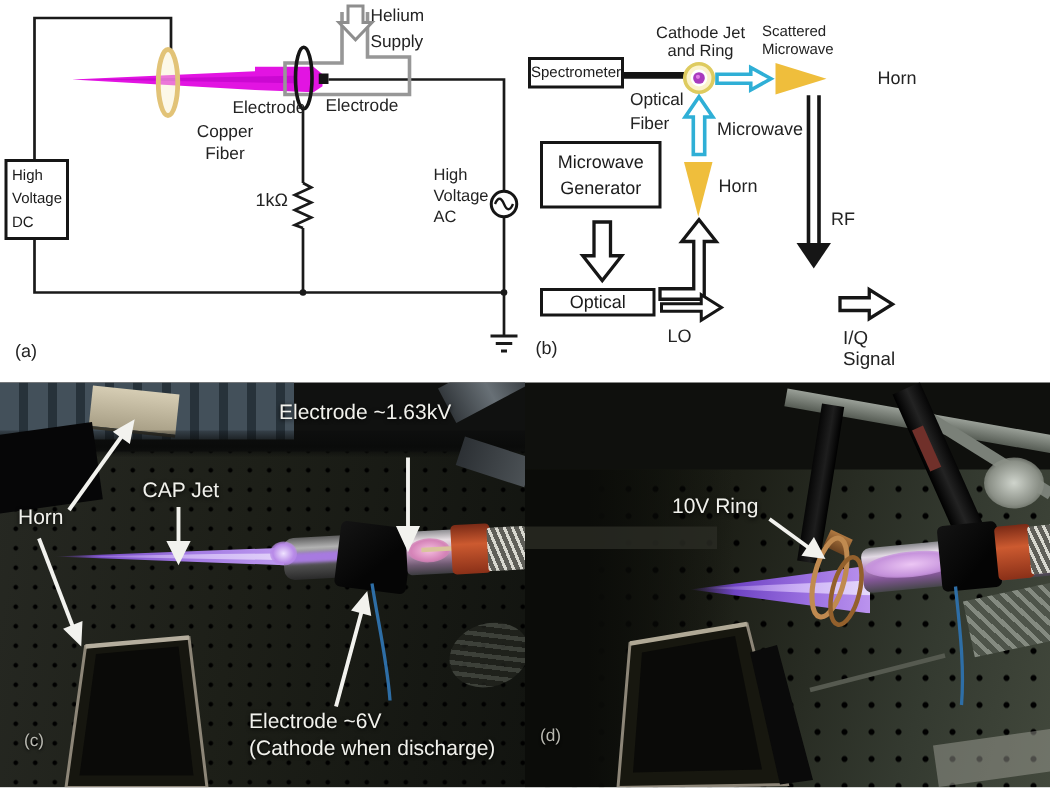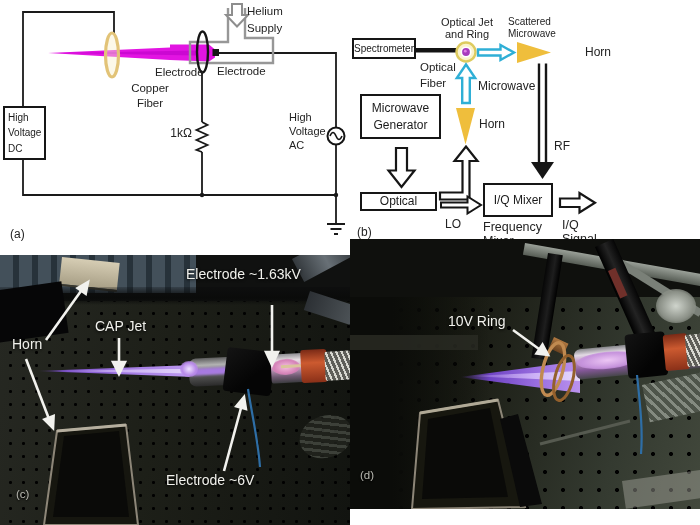--- a/index.html
+++ b/index.html
@@ -2,21 +2,21 @@
 <html><head>
 <meta charset="utf-8">
 <style>
   html,body{margin:0;padding:0;background:#fff;}
   .fig{position:relative;width:700px;height:525px;background:#fff;overflow:hidden;
        font-family:"Liberation Sans",sans-serif;color:#1d1d1d;}
   .panel{position:absolute;overflow:hidden;}
   #panel-a{left:0;top:0;width:350px;height:255px;}
   #panel-b{left:350px;top:0;width:350px;height:255px;}
   #panel-c{left:0;top:255px;width:350px;height:270px;background:#101110;}
-  #panel-d{left:350px;top:239px;width:350px;height:270px;background:#0f100d;}
+  #panel-d{left:350px;top:255px;width:350px;height:270px;background:#0f100d;}
   .abs{position:absolute;}
   svg.layer{position:absolute;left:0;top:0;}
   .dl{position:absolute;font-size:11.5px;line-height:13px;color:#232323;white-space:pre;}
   .dbox{position:absolute;background:#fff;border:2.5px solid #161616;display:flex;
         flex-direction:column;align-items:center;justify-content:center;
         font-size:12px;line-height:15px;color:#1b1b1b;text-align:center;}
   .plabel{position:absolute;font-size:14px;line-height:18px;color:#f1f1ec;white-space:pre;
           text-shadow:0 1px 3px rgba(0,0,0,.9);}
   .corner{position:absolute;font-size:11.5px;color:#b9b9b1;text-shadow:0 1px 2px #000;}
   .rot{transform-origin:left top;}
@@ -80,29 +80,27 @@
       <path d="M189,63.5 V164 M196,63.5 V164" stroke="#161616" stroke-width="2.4" fill="none"></path>
       <polygon points="181,162 204,162 192.5,179" fill="#161616"></polygon>
       <polygon points="210,198.5 229.5,198.5 229.5,193 245,202.8 229.5,212.5 229.5,207 210,207" fill="#fff" stroke="#161616" stroke-width="2.2"></polygon>
     </svg>
     <div class="dbox" style="left:2px;top:38px;width:60px;height:17px;border-width:2px;font-size:10px;">Spectrometer</div>
     <div class="dbox" style="left:10px;top:94px;width:77px;height:41px;line-height:17px;">
         <span>Microwave</span>
         <span>Generator</span>
       </div>
     <div class="dbox" style="left:10px;top:192px;width:73px;height:15px;">Optical</div>
-    <div class="dbox" style="left:133px;top:183px;width:66px;height:30px;">I/Q Mixer</div>
-    <div class="dl" style="left:86px;top:16px;width:62px;text-align:center;font-size:11px;line-height:12px;"><span>Optical Jet</span><br><span>and Ring</span></div>
+    <div class="dl" style="left:86px;top:16px;width:62px;text-align:center;font-size:11px;line-height:12px;"><span>Cathode Jet</span><br><span>and Ring</span></div>
     <div class="dl" style="left:158px;top:16px;font-size:10px;line-height:12px;"><span>Scattered</span><br><span>Microwave</span></div>
     <div class="dl" style="left:235px;top:46px;font-size:12px;">Horn</div>
     <div class="dl" style="left:70px;top:60px;line-height:15.5px;"><span>Optical</span><br><span>Fiber</span></div>
     <div class="dl" style="left:128px;top:80px;font-size:12px;">Microwave</div>
     <div class="dl" style="left:129px;top:118px;font-size:12px;">Horn</div>
     <div class="dl" style="left:95px;top:218px;font-size:12px;">LO</div>
-    <div class="dl" style="left:133px;top:221px;font-size:12.5px;line-height:13.5px;"><span>Frequency</span><br><span>Mixer</span></div>
     <div class="dl" style="left:204px;top:140px;font-size:12px;">RF</div>
     <div class="dl" style="left:212px;top:218px;font-size:12.5px;line-height:14px;"><span>I/Q</span><br><span>Signal</span></div>
     <div class="dl" style="left:7px;top:226px;font-size:12px;">(b)</div>
   </section>
 
   <section class="panel" id="panel-c">
     <div class="abs" style="left:0;top:46px;width:350px;height:224px;background:radial-gradient(#000 1.2px, rgba(0,0,0,0) 1.9px) 4px 6px/13px 13px,linear-gradient(100deg,#262822 0%,#1d1f18 45%,#121410 100%);"></div>
     <div class="abs" style="left:0;top:0;width:196px;height:38px;background:repeating-linear-gradient(90deg,#43505a 0 13px,#27323a 13px 19px);"></div>
     <div class="abs rot" style="left:62px;top:2px;width:58px;height:27px;transform:rotate(6deg);background:linear-gradient(180deg,#d6cdb4,#a89f86);border-bottom:2px solid #3a382e;"></div>
     <div class="abs" style="left:0;top:32px;width:350px;height:18px;background:linear-gradient(180deg,rgba(4,4,8,.2),#0a0b0a 60%,rgba(16,18,14,0));"></div>
@@ -139,21 +137,21 @@
           <polygon points="88,27 85.7,38.8 77.6,33"></polygon>
         <line x1="26" y1="104" x2="49" y2="164"></line>
           <polygon points="53,173 44.4,164.6 53.6,161"></polygon>
         <line x1="224" y1="216" x2="241" y2="153"></line>
           <polygon points="244,142 245.9,153.9 236.3,151.3"></polygon>
       </g>
     </svg>
     <div class="plabel" style="left:186px;top:10px;"><span>Electrode ~1.63kV</span><br></div>
     <div class="plabel" style="left:95px;top:62px;">CAP Jet</div>
     <div class="plabel" style="left:12px;top:80px;">Horn</div>
-    <div class="plabel" style="left:166px;top:216px;"><span>Electrode ~6V</span><br></div>
+    <div class="plabel" style="left:166px;top:216px;"><span>Electrode ~6V</span><br><span>(Cathode when discharge)</span></div>
     <div class="corner" style="left:16px;top:233px;">(c)</div>
   </section>
 
   <section class="panel" id="panel-d">
     <div class="abs" style="left:0;top:58px;width:350px;height:212px;background:radial-gradient(#000 1.6px, rgba(0,0,0,0) 2.4px) 6px 4px/18px 18px,linear-gradient(105deg,#101209 0%,#1c1e16 35%,#343a30 75%,#42483c 100%);"></div>
     <div class="abs" style="left:0;top:58px;width:140px;height:212px;background:linear-gradient(90deg,#0b0c09 30%,rgba(11,12,9,0));"></div>
     <div class="abs" style="left:0;top:96px;width:128px;height:15px;background:#2a2c24;opacity:.8;"></div>
     <div class="abs rot" style="left:175px;top:4px;width:182px;height:12px;transform:rotate(10deg);background:linear-gradient(180deg,#9aa098,#565c54);"></div>
     <div class="abs rot" style="left:268px;top:18px;width:100px;height:8px;transform:rotate(32deg);background:#7a8078;"></div>
     <div class="abs" style="left:306px;top:50px;width:40px;height:34px;border-radius:50%;background:radial-gradient(#cfd4cc,#8a8f86 60%,rgba(100,104,98,0));"></div>

